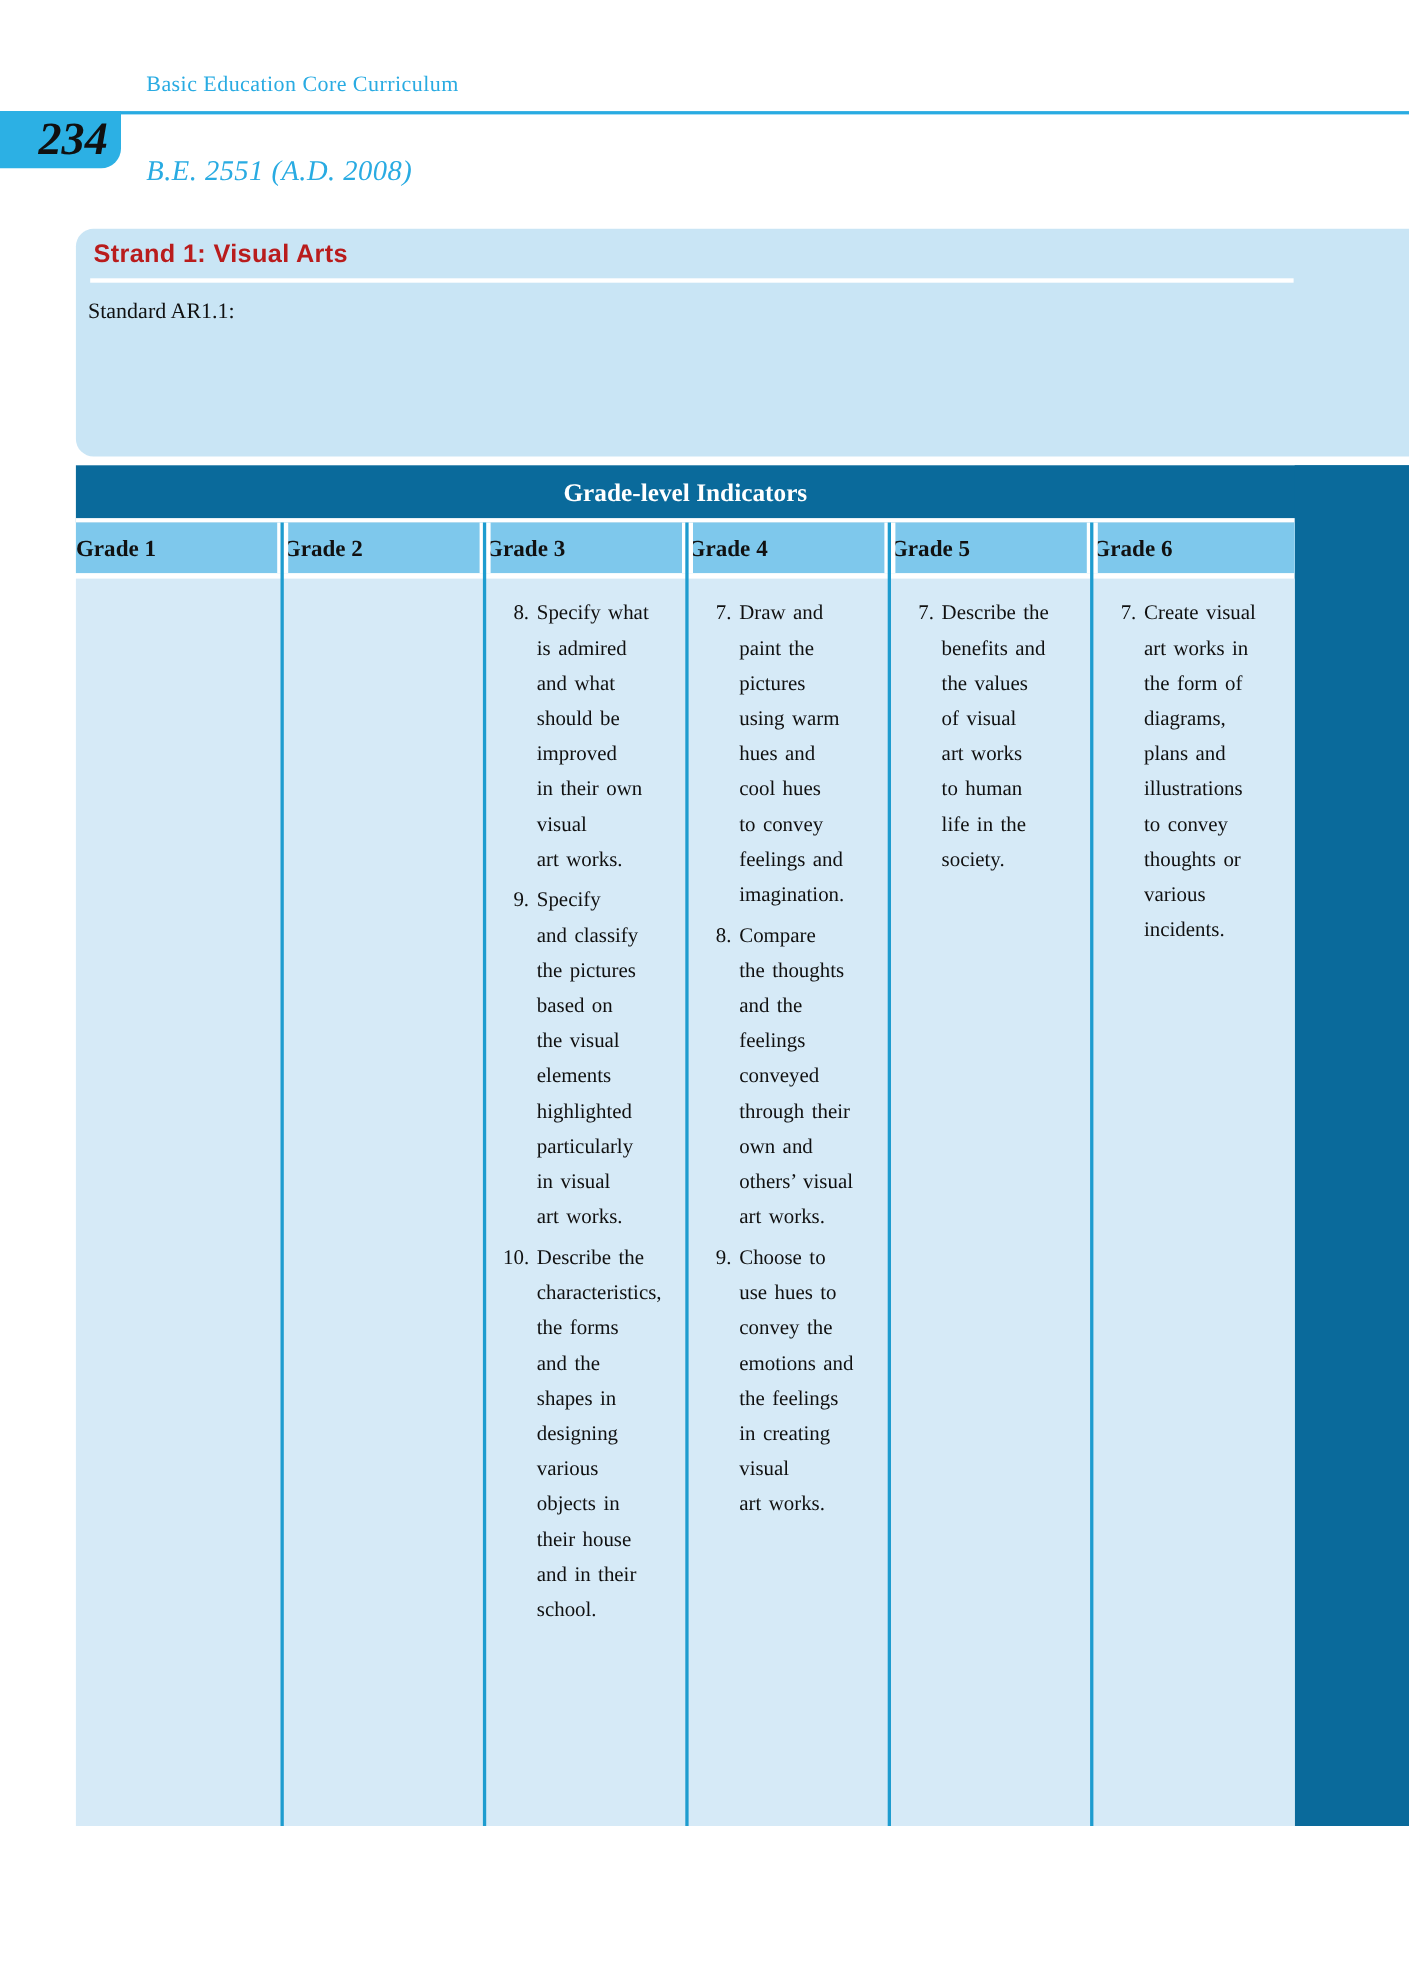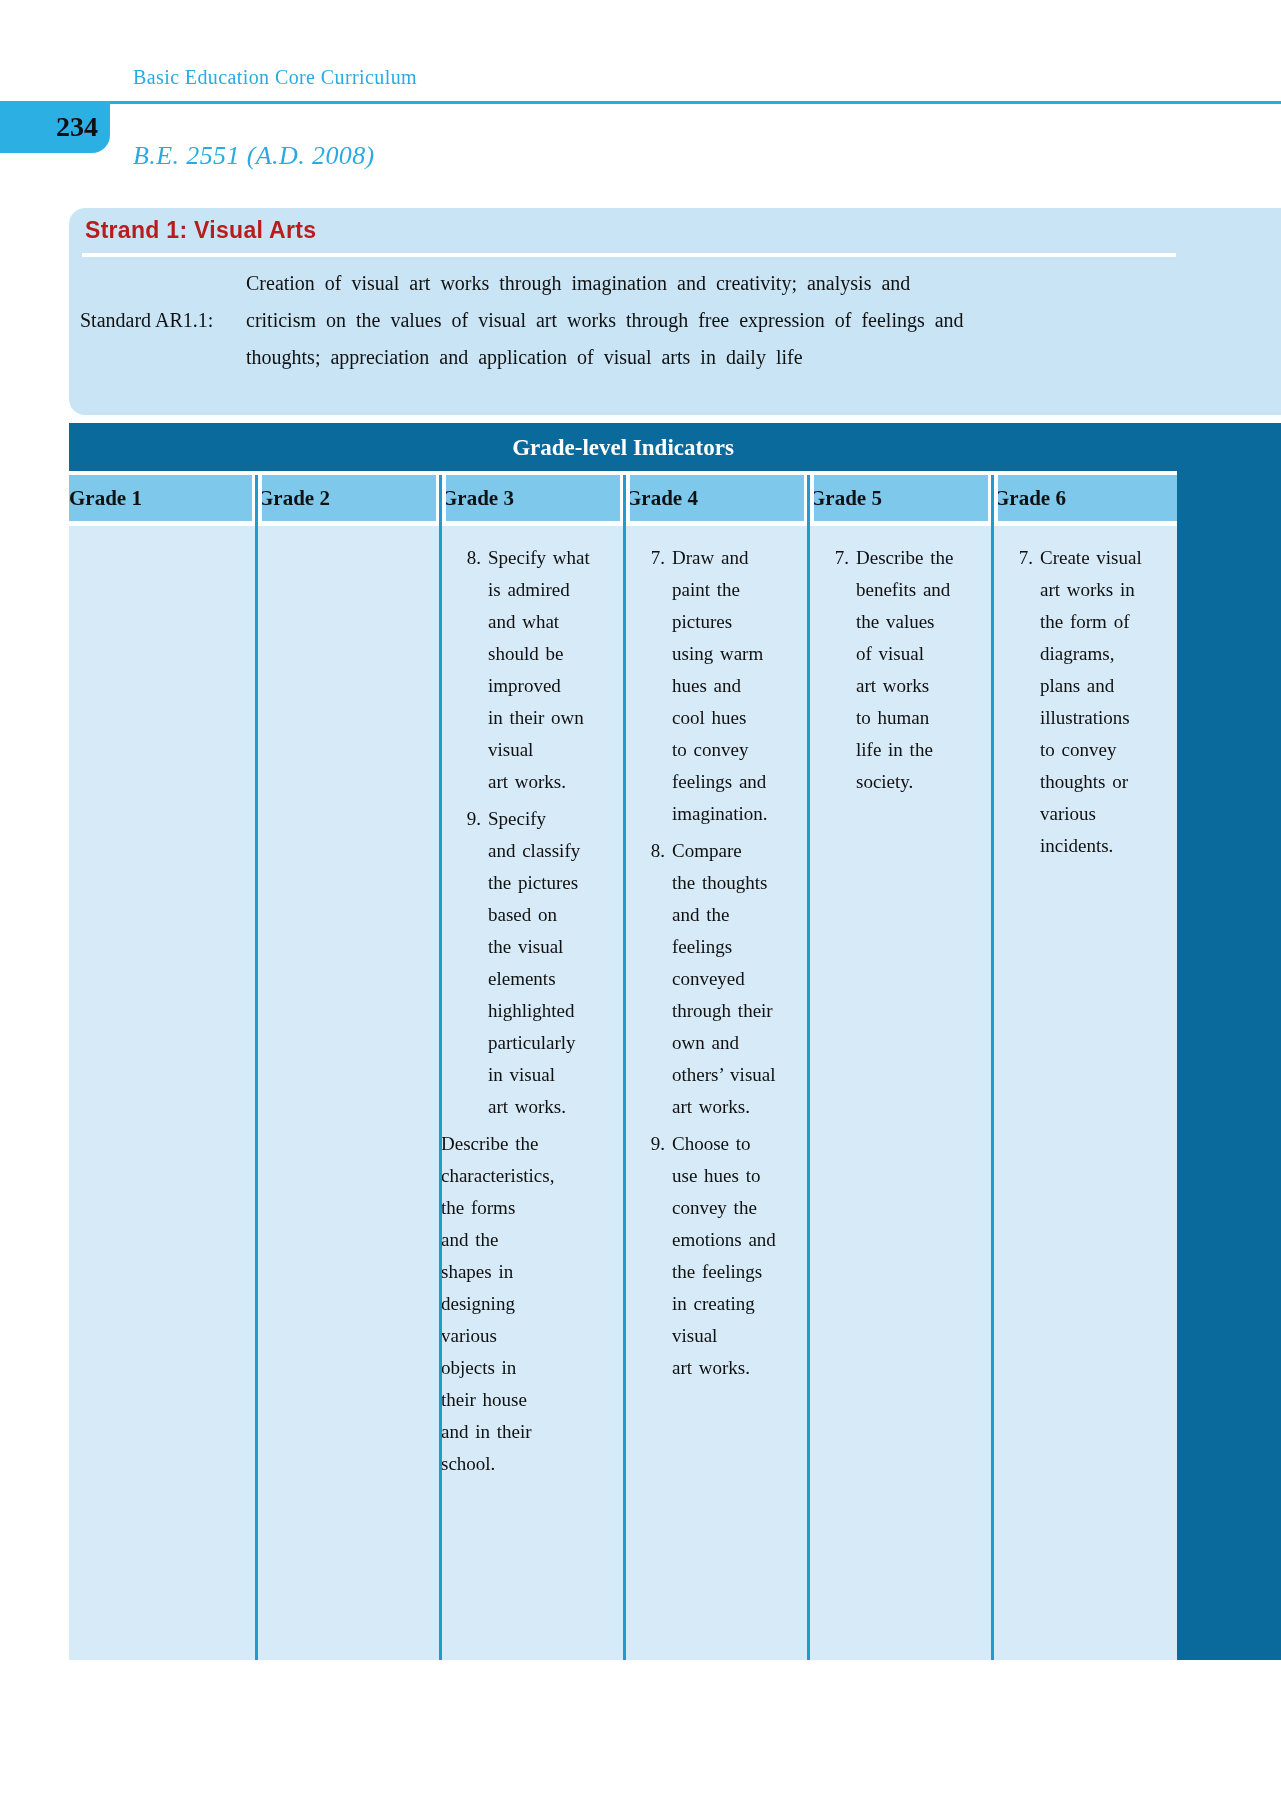--- a/index.html
+++ b/index.html
@@ -9,21 +9,21 @@
   }
   .abs{position:absolute;}
 
   
   .top-title{left:133px;top:66px;font-size:20px;color:#29ABE2;letter-spacing:0.4px;}
   .top-rule{left:0;top:101px;width:1281px;height:3px;background:#29ABE2;}
   .page-tab{
     left:0;top:101px;width:110px;height:52px;background:#2CB0E4;border-radius:0 0 18px 0;
     display:flex;align-items:center;justify-content:flex-end;padding-right:12px;box-sizing:border-box;
   }
-  .page-number{font-weight:bold;font-size:28px;color:#101010;}
+  .page-number{font-style:italic;font-weight:bold;font-size:42px;color:#101010;}
   .top-subtitle{left:133px;top:96px;font-style:italic;font-size:26px;color:#29ABE2;letter-spacing:0.4px;margin-top:45px;}
 
   
   .strand-box{left:69px;top:208px;width:1212px;height:207px;background:#C9E5F5;border-radius:16px 0 0 16px;}
   .strand-title{position:absolute;left:16px;top:9px;font-family:"Liberation Sans","DejaVu Sans",sans-serif;
     font-weight:bold;font-size:23px;color:#b91c1c;letter-spacing:0.3px;}
   .strand-rule{position:absolute;left:13px;top:45px;width:1094px;height:4px;background:#ffffff;}
   .standard-row{position:absolute;left:11px;top:57px;display:flex;align-items:center;}
   .standard-label{width:166px;flex:none;font-size:20px;line-height:37px;color:#111;}
   .standard-text{width:938px;font-size:20px;line-height:37px;color:#111;white-space:pre-line;word-spacing:5px;}
@@ -56,23 +56,20 @@
 <div class="abs page-tab">
   <span class="page-number">234</span>
 </div>
 <div class="abs top-subtitle">B.E. 2551 (A.D. 2008)</div>
 
 <div class="abs strand-box">
   <div class="strand-title">Strand 1: Visual Arts</div>
   <div class="strand-rule"></div>
   <div class="standard-row">
     <div class="standard-label">Standard AR1.1:</div>
-    <div class="standard-text">Creation of visual art works through imagination and creativity; analysis and
-criticism on the values of visual art works through free expression of feelings and
-thoughts; appreciation and application of visual arts in daily life</div>
   </div>
 </div>
 
 <div class="abs gli-band">
   <div class="gli-title">Grade-level Indicators</div>
 </div>
 <div class="abs right-band"></div>
 <div class="abs gli-white-line"></div>
 
 <div class="abs thead">
@@ -107,20 +104,21 @@
 the pictures
 based on
 the visual
 elements
 highlighted
 particularly
 in visual
 art works.</span>
     </div>
     <div class="item">
+      <span class="inum">10.</span>
       <span class="itext">Describe the
 characteristics,
 the forms
 and the
 shapes in
 designing
 various
 objects in
 their house
 and in their

